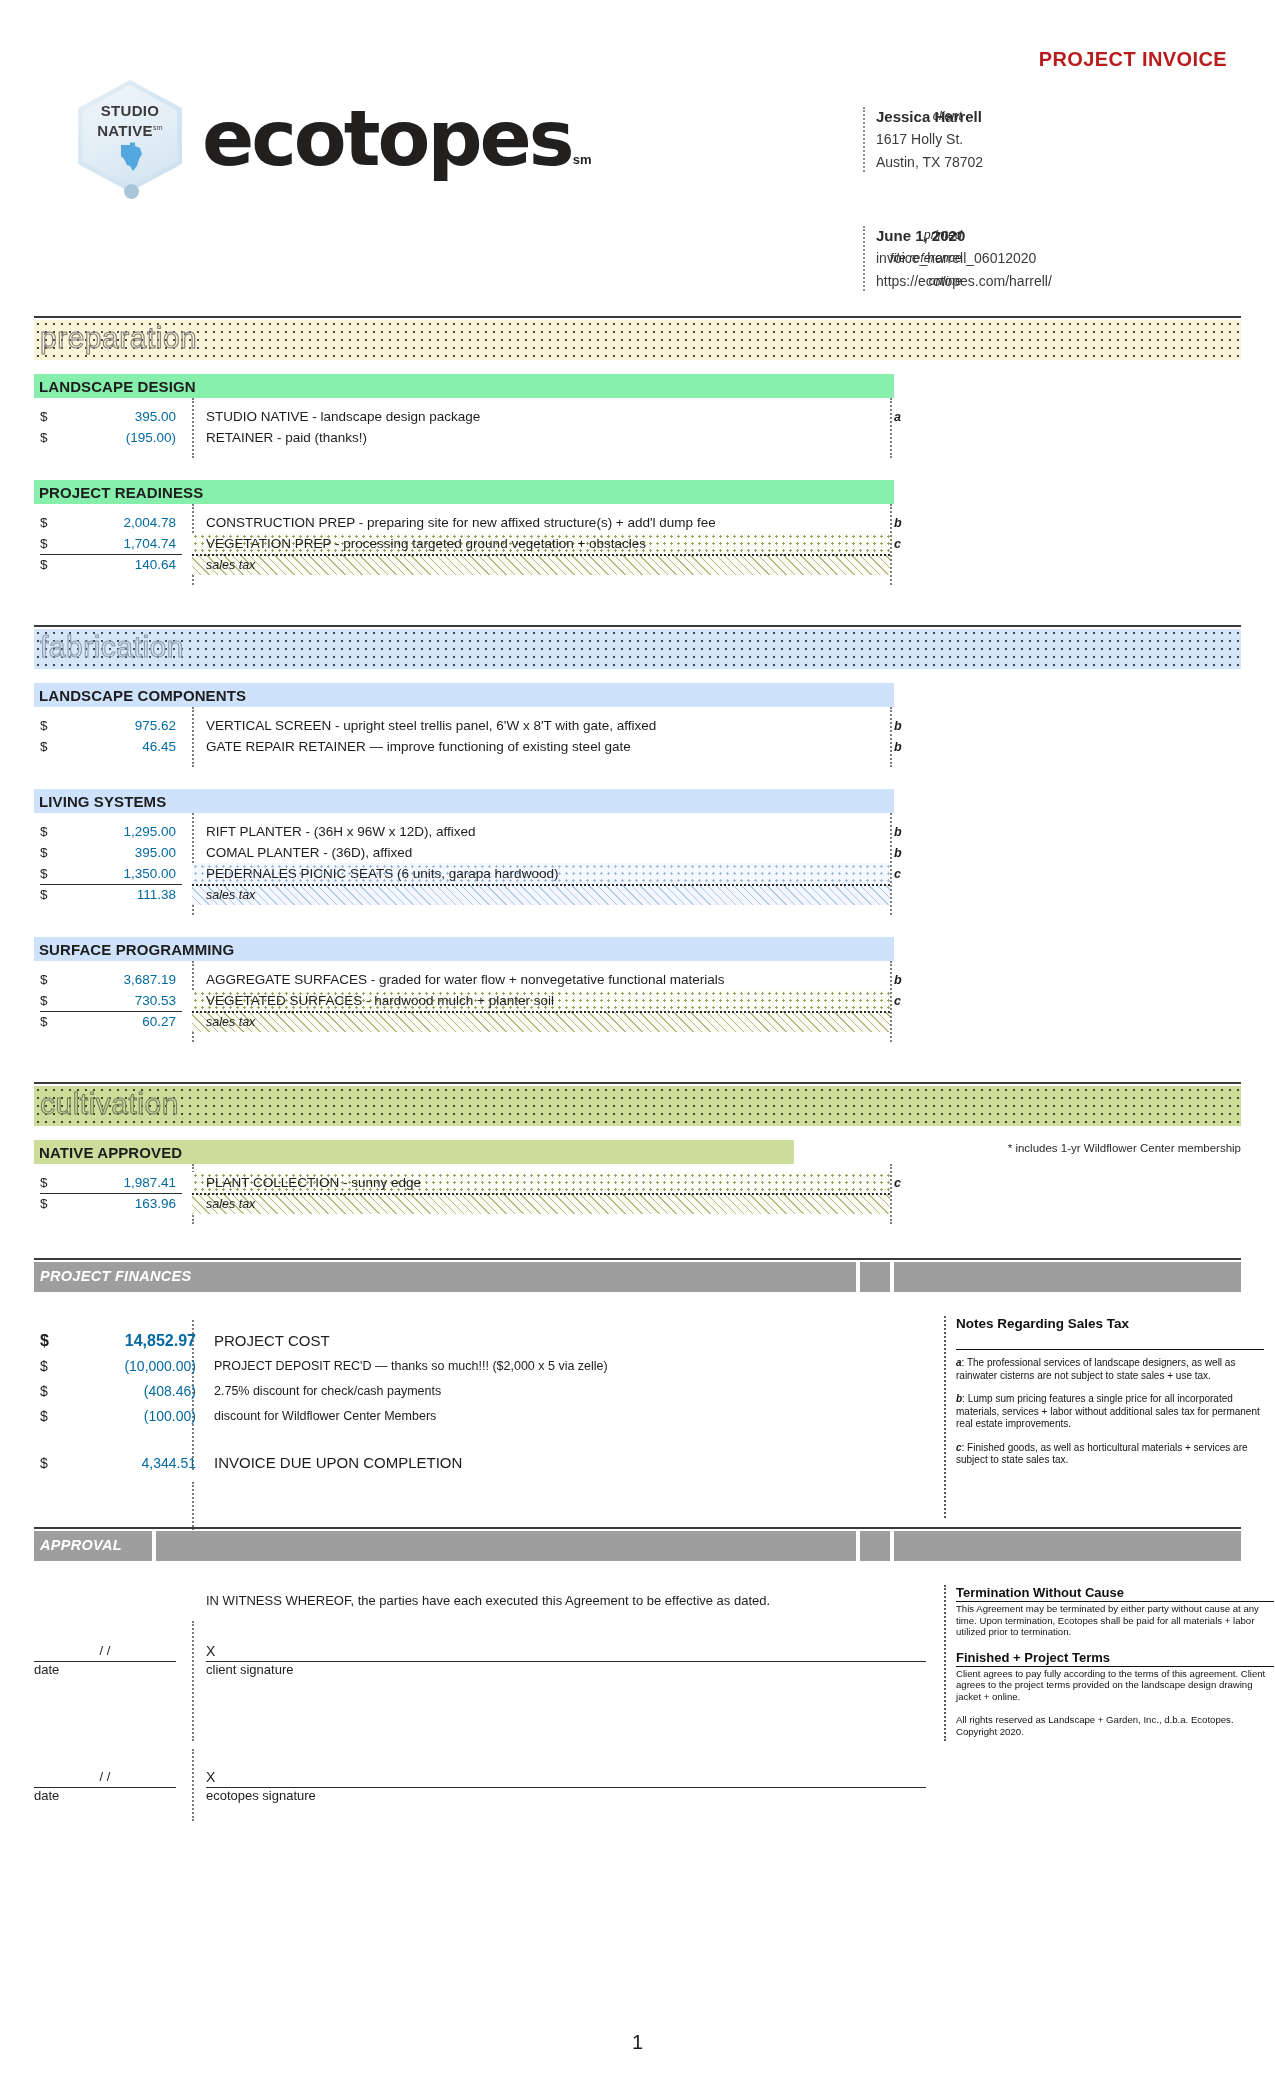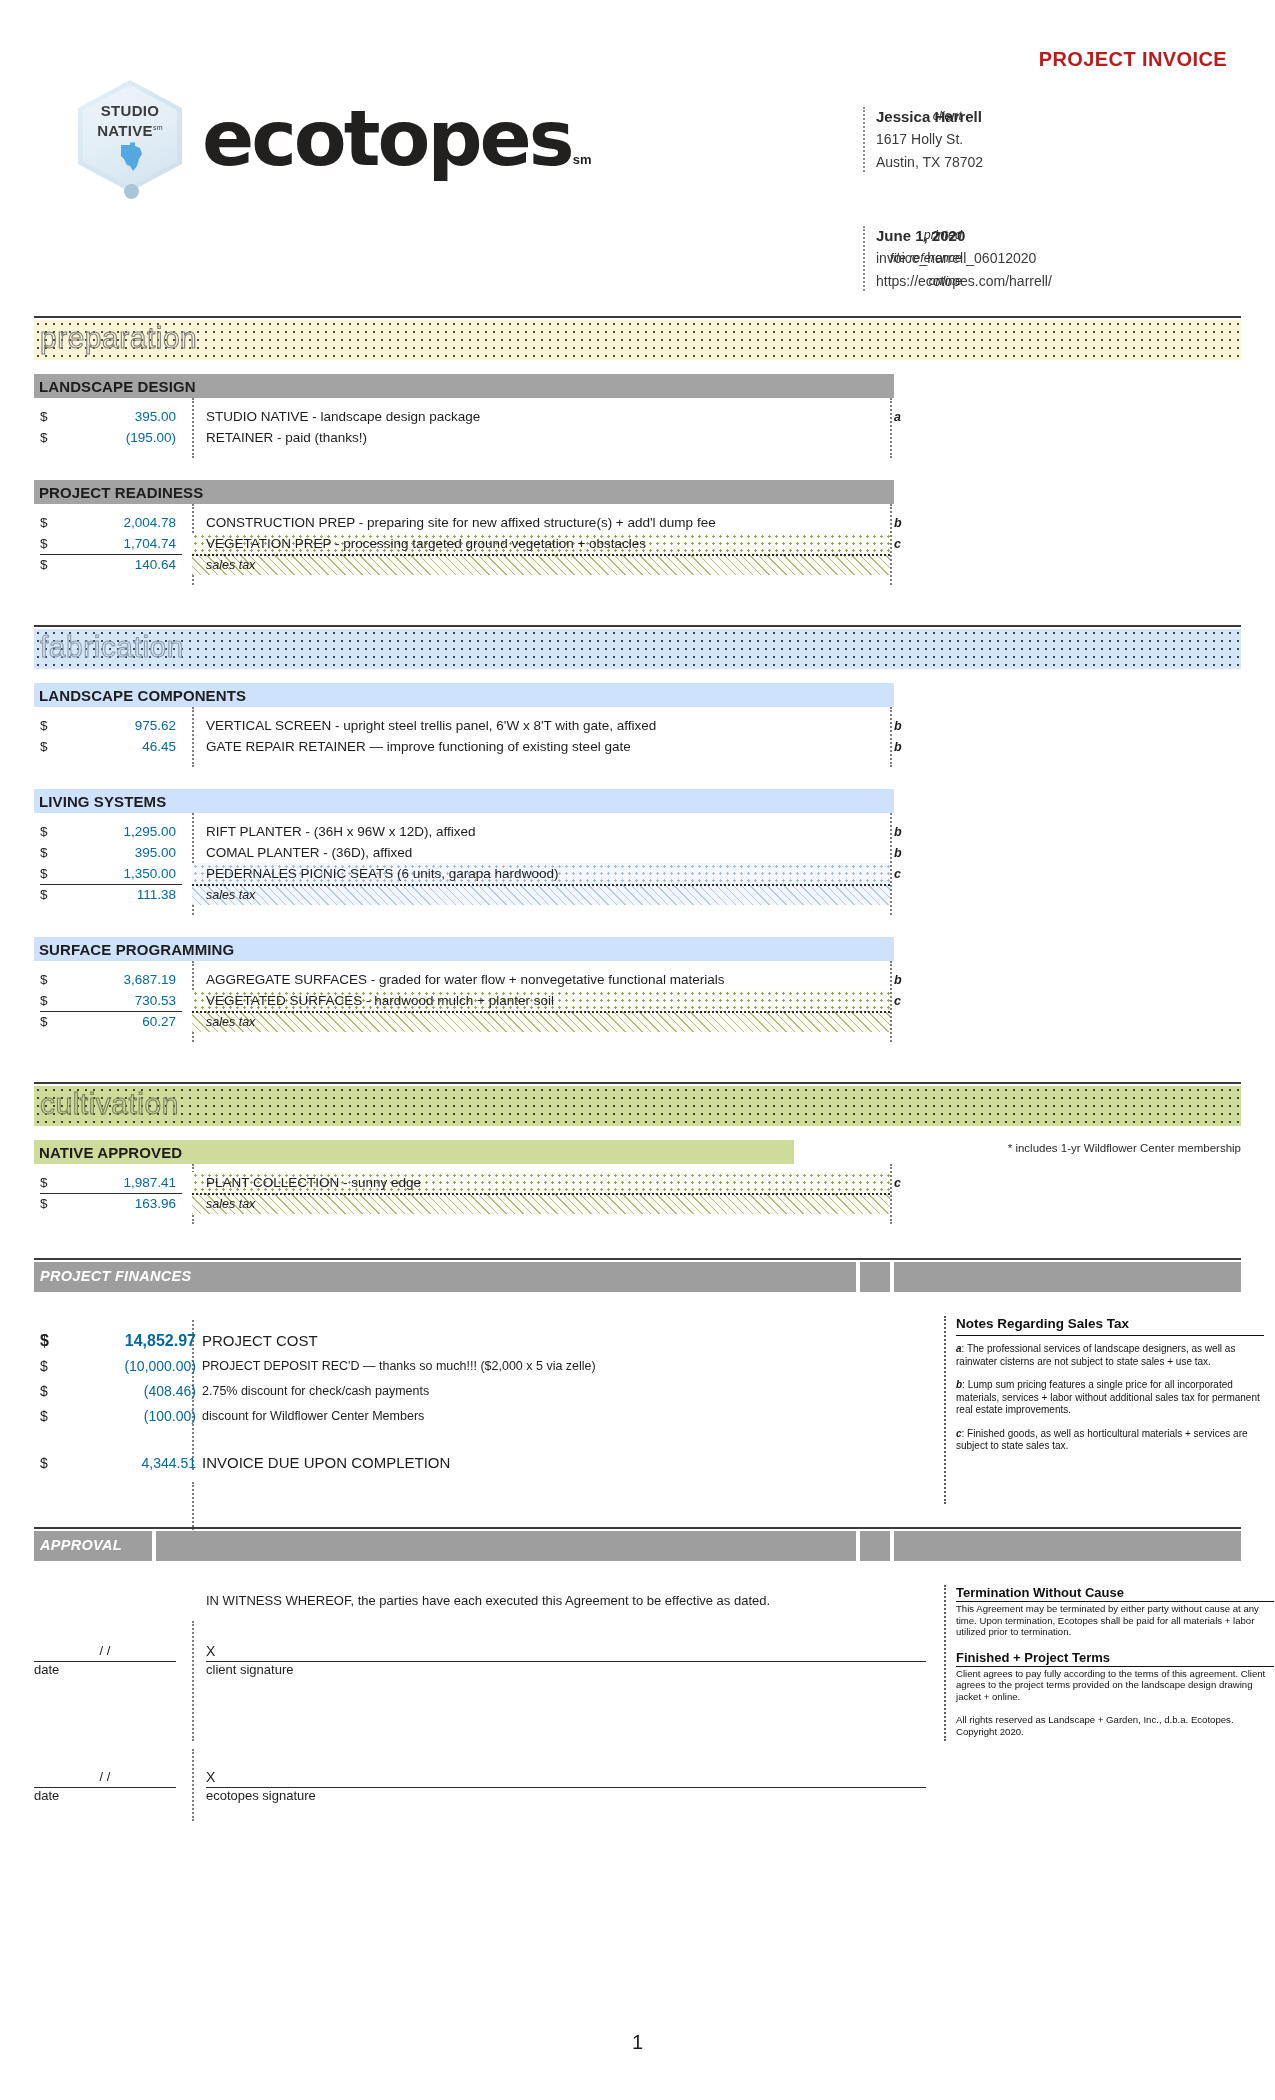--- a/index.html
+++ b/index.html
@@ -71,21 +71,21 @@
   .band.cult .band-fill { background-color:#cddb9b;
     background-image:radial-gradient(#3f4429 0.9px, transparent 1px);
     background-size:8px 8px; }
   .band.fab .band-title { -webkit-text-stroke:1.1px #8c9aaa; }
   .band.cult .band-title { -webkit-text-stroke:1.1px #79805c; }
 
   
   .group { margin:0 34px; position:relative; }
   .group-head { height:24px; display:flex; align-items:center; padding-left:5px;
     font-size:15px; font-weight:bold; letter-spacing:.1px; color:#1d1d1d; width:860px; }
-  .group-head.prep { background:#a3a3a3; }
+  .group-head.prep { background:#86efac; }
   .group-head.fab  { background:#cfe2fb; }
   .group-head.cult { background:#cddb9b; }
   .group-note { position:absolute; right:0; top:2px; font-size:11.5px; color:#2b2b2b; }
 
   .rows { position:relative; padding-top:8px; }
   .row { position:relative; display:flex; align-items:center; height:21px; }
   .amt-dollar { position:absolute; left:6px; font-size:13.5px; color:#1d1d1d; }
   .amt-num { position:absolute; left:20px; width:122px; text-align:right;
     font-size:13.5px; color:#0369a1; }
   .desc { position:absolute; left:172px; font-size:13.5px; color:#1d1d1d; white-space:nowrap; }
@@ -116,30 +116,30 @@
   .greybar .gfill { position:absolute; inset:2px 0 0 0; background:#9e9e9e; }
   .greybar .gsplit { position:absolute; top:2px; bottom:0; width:4px; background:#fff; }
   .greybar .glabel { position:absolute; left:6px; top:50%; transform:translateY(-50%);
     font-size:14.5px; font-weight:bold; color:#fff; letter-spacing:.3px; }
 
   
   .fin { margin:0 34px; position:relative; padding-top:28px; }
   .fin .row { height:25px; }
   .fin .amt-dollar { left:6px; font-size:14px; }
   .fin .amt-num { left:20px; width:142px; font-size:14px; }
-  .fin .desc { left:168px; font-size:14px; }
+  .fin .desc { left:180px; font-size:14px; }
   .fin .row.big .amt-dollar, .fin .row.big .amt-num { font-weight:bold; font-size:16px; }
   .fin .row.big .desc { font-size:15px; }
   .fin .desc.small { font-size:12.5px; }
   .fin .vline.fleft { left:158px; }
 
   .notes { position:absolute; left:910px; top:16px; width:320px; padding-left:12px; }
   .notes-rule { position:absolute; left:0; top:0; bottom:-40px; border-left:2px dotted #5a5a5a; }
   .notes h4 { margin:0 0 7px 0; font-size:13.5px; font-weight:bold; color:#111;
-    border-bottom:1.6px solid #111; padding-bottom:4px; display:block; }
+    border-bottom:1.6px solid #111; padding-bottom:18px; display:block; }
   .notes p { margin:0 0 11px 0; font-size:10px; line-height:12.5px; color:#131313; }
   .notes p b { font-style:italic; font-weight:bold; }
 
   
   .appr { margin:0 34px; position:relative; padding-top:22px; height:250px; }
   .witness { position:absolute; left:172px; top:24px; font-size:13px; color:#1d1d1d; }
   .sig-block { position:absolute; }
   .sig-date { position:absolute; left:0; width:142px; }
   .sig-date .slashes { font-size:13px; color:#1d1d1d; text-align:center; padding-bottom:3px; }
   .sig-line { border-bottom:1.6px solid #2b2b2b; }

